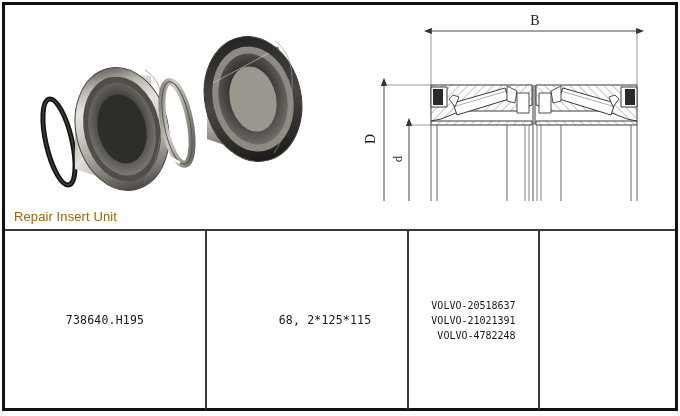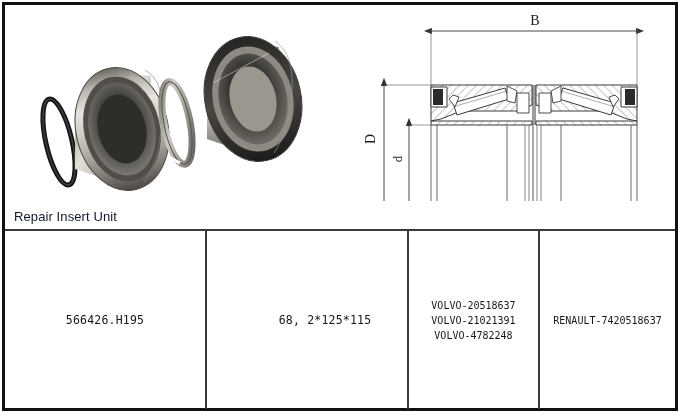--- a/index.html
+++ b/index.html
@@ -43,21 +43,21 @@
     position: absolute;
     left: 5px; top: 5px;
     width: 670px; height: 224px;
   }
   .caption {
     position: absolute;
     left: 9px;
     top: 204px;
     font-size: 13px;
     line-height: 15px;
-    color: #0f172a;
+    color: #a16207;
     letter-spacing: .1px;
     white-space: nowrap;
   }
 
   
   .band-divider {
     position: absolute; left: 5px; top: 229px; width: 670px; height: 1.6px;
     background: #3a3a3a;
   }
 
@@ -91,21 +91,21 @@
   .sep-2 { left: 402px; }
   .sep-3 { left: 533px; }
 
   .cell {
     position: absolute;
     top: 0;
     height: 178px;
     display: flex;
     align-items: center;
     justify-content: center;
-    text-align: center;
+    text-align: right;
     font-family: "DejaVu Sans Mono", "Liberation Mono", monospace;
     color: #171717;
   }
   .cell-part      { left: 0px;   width: 200px; font-size: 11.5px; letter-spacing: .2px; }
   .cell-dim       { left: 202px; width: 236px; font-size: 11.5px; letter-spacing: .2px; }
   .cell-volvo     { left: 404px; width: 129px; font-size: 10px; }
   .cell-renault   { left: 535px; width: 135px; font-size: 10px; }
 
   .oe-list { line-height: 15px; white-space: nowrap; }
   .oe-list div { white-space: nowrap; }
@@ -294,35 +294,34 @@
 
   <div class="band-divider"></div>
 
   <div class="table">
 
     <div class="col-sep sep-1"></div>
     <div class="col-sep sep-2"></div>
     <div class="col-sep sep-3"></div>
 
     <div class="cell cell-part">
-      <span>566426.H195</span>
+      <span>738640.H195</span>
     </div>
 
     <div class="cell cell-dim">
       <span>68, 2*125*115</span>
     </div>
 
     <div class="cell cell-volvo">
       <div class="oe-list">
         <div>VOLVO-20518637</div>
         <div>VOLVO-21021391</div>
         <div>VOLVO-4782248</div>
       </div>
     </div>
 
     <div class="cell cell-renault">
       <div class="oe-list">
-        <div>RENAULT-7420518637</div>
       </div>
     </div>
   </div>
 
 </div>
 
 </body></html>

